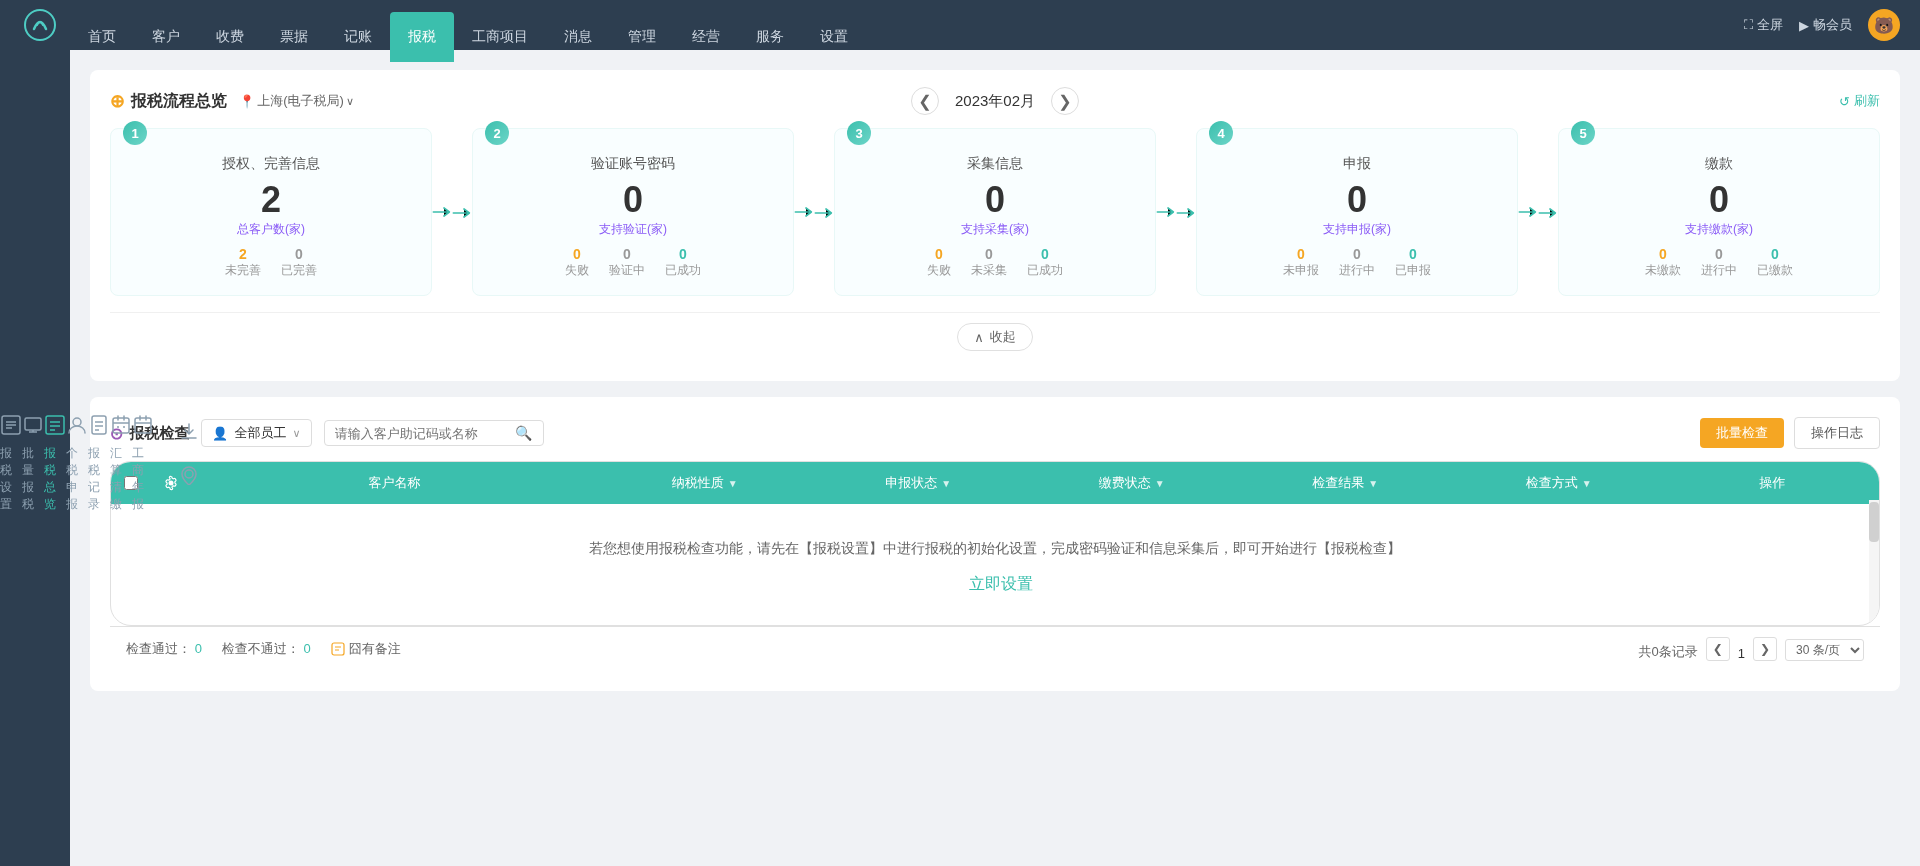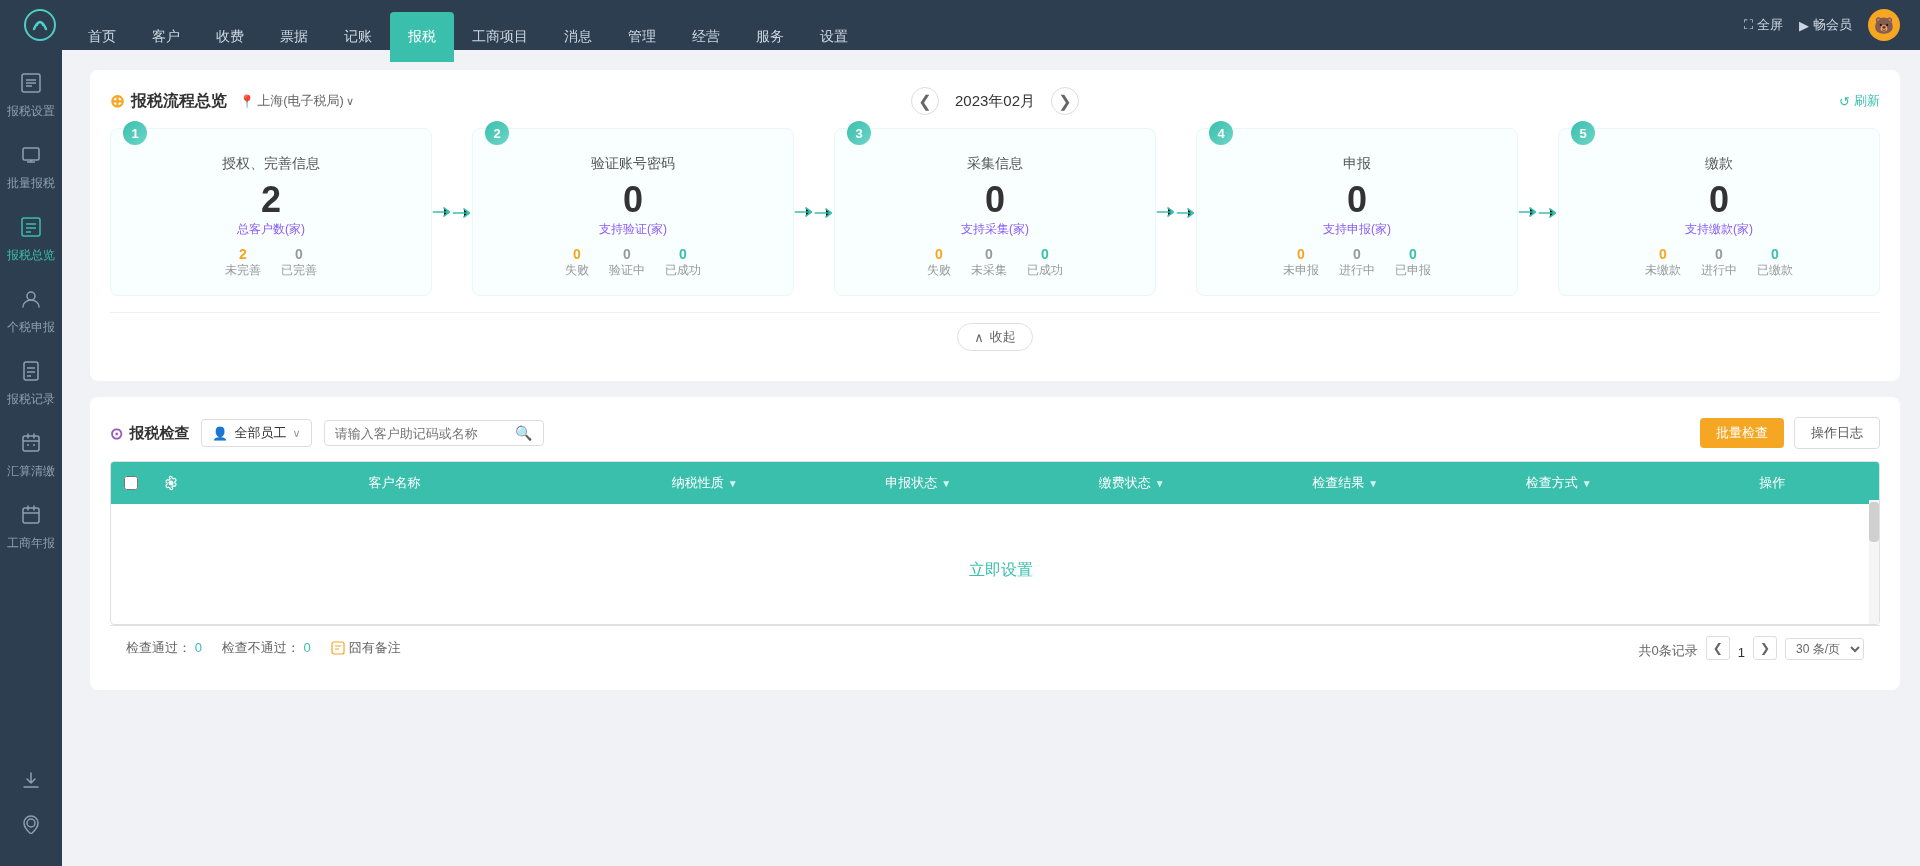--- a/index.html
+++ b/index.html
@@ -58,25 +58,25 @@
       align-items: center;
       gap: 4px;
       cursor: pointer;
     }
 
     
     .left-sidebar {
       position: fixed;
       top: 50px;
       left: 0;
-      width: 62px;
+      width: 70px;
       bottom: 0;
       background: #2d3e50;
       display: flex;
-      flex-direction: column;
+      flex-direction: row;
       align-items: center;
       padding-top: 10px;
       z-index: 99;
     }
     .sidebar-item {
       display: flex;
       flex-direction: column;
       align-items: center;
       justify-content: center;
       width: 70px;
@@ -779,21 +779,21 @@
       <div class="search-bar">
         <input type="text" placeholder="请输入客户助记码或名称" style="">
         <span class="search-icon-btn">🔍</span>
       </div>
       <div class="actions-right">
         <button class="btn-orange">批量检查</button>
         <button class="btn-outline">操作日志</button>
       </div>
     </div>
 
-    <div class="table-container" style="position:relative;">
+    <div class="table-container" style="position:relative;border-radius:21px;">
       <div class="table-header">
         <div class="th-checkbox">
           <input type="checkbox" style="width: 14px; height: 14px;">
         </div>
         <div class="th-settings">
           <svg width="16" height="16" viewBox="0 0 16 16" fill="white">
             <circle cx="8" cy="8" r="2.5" fill="white"></circle>
             <path d="M8 1.5a1 1 0 0 1 .97.76l.28 1.06a5.5 5.5 0 0 1 .93.54l1.04-.34a1 1 0 0 1 1.17.46l.5.87a1 1 0 0 1-.2 1.25l-.8.7a5.5 5.5 0 0 1 0 1.08l.8.7a1 1 0 0 1 .2 1.25l-.5.87a1 1 0 0 1-1.17.46l-1.04-.34a5.5 5.5 0 0 1-.93.54l-.28 1.06A1 1 0 0 1 8 14.5a1 1 0 0 1-.97-.76l-.28-1.06a5.5 5.5 0 0 1-.93-.54l-1.04.34a1 1 0 0 1-1.17-.46l-.5-.87a1 1 0 0 1 .2-1.25l.8-.7a5.5 5.5 0 0 1 0-1.08l-.8-.7a1 1 0 0 1-.2-1.25l.5-.87a1 1 0 0 1 1.17-.46l1.04.34a5.5 5.5 0 0 1 .93-.54l.28-1.06A1 1 0 0 1 8 1.5z" fill="none" stroke="white" stroke-width="1.2"></path>
           </svg>
         </div>
@@ -819,20 +819,21 @@
         <div class="th-cell">
           <span>检查方式</span>
           <span class="filter-icon">▼</span>
         </div>
         <div class="th-cell">
           <span>操作</span>
         </div>
       </div>
 
       <div class="table-body">
+        <div class="empty-msg">若您想使用报税检查功能，请先在【报税设置】中进行报税的初始化设置，完成密码验证和信息采集后，即可开始进行【报税检查】</div>
         <div style="margin-top:12px;margin-left:12px;">
           <a class="empty-link">立即设置</a>
         </div>
       </div>
 
       <div style="position:absolute;right:0;top:38px;bottom:0;width:10px;background:#f5f5f5;">
         <div style="width:10px;height:40px;background:#d0d0d0;border-radius:4px;margin-top:2px;"></div>
       </div>
     </div>
 

